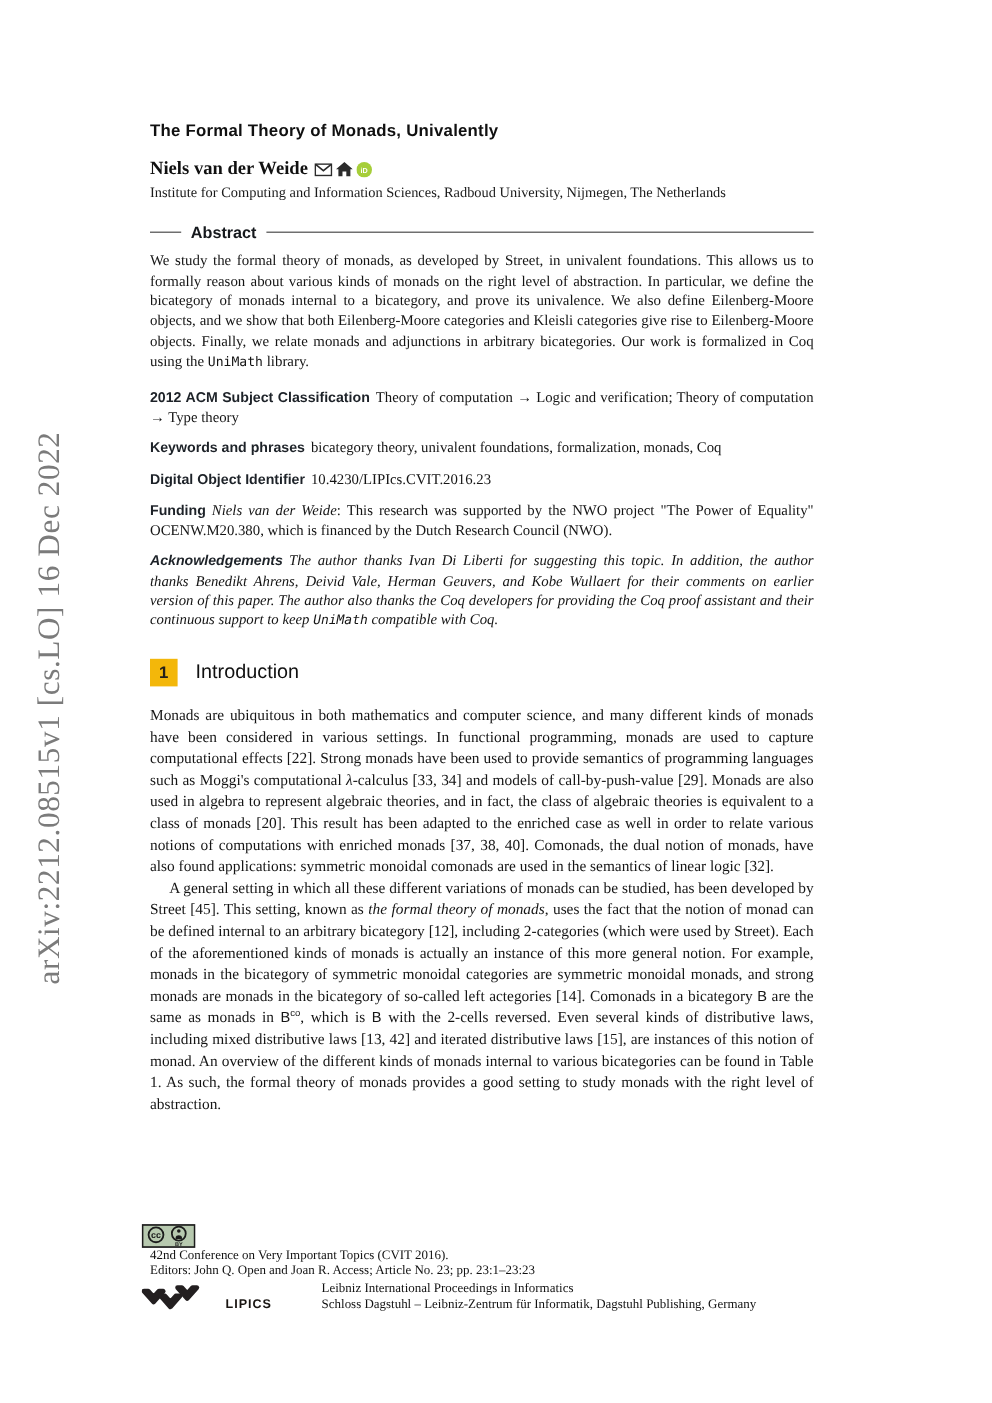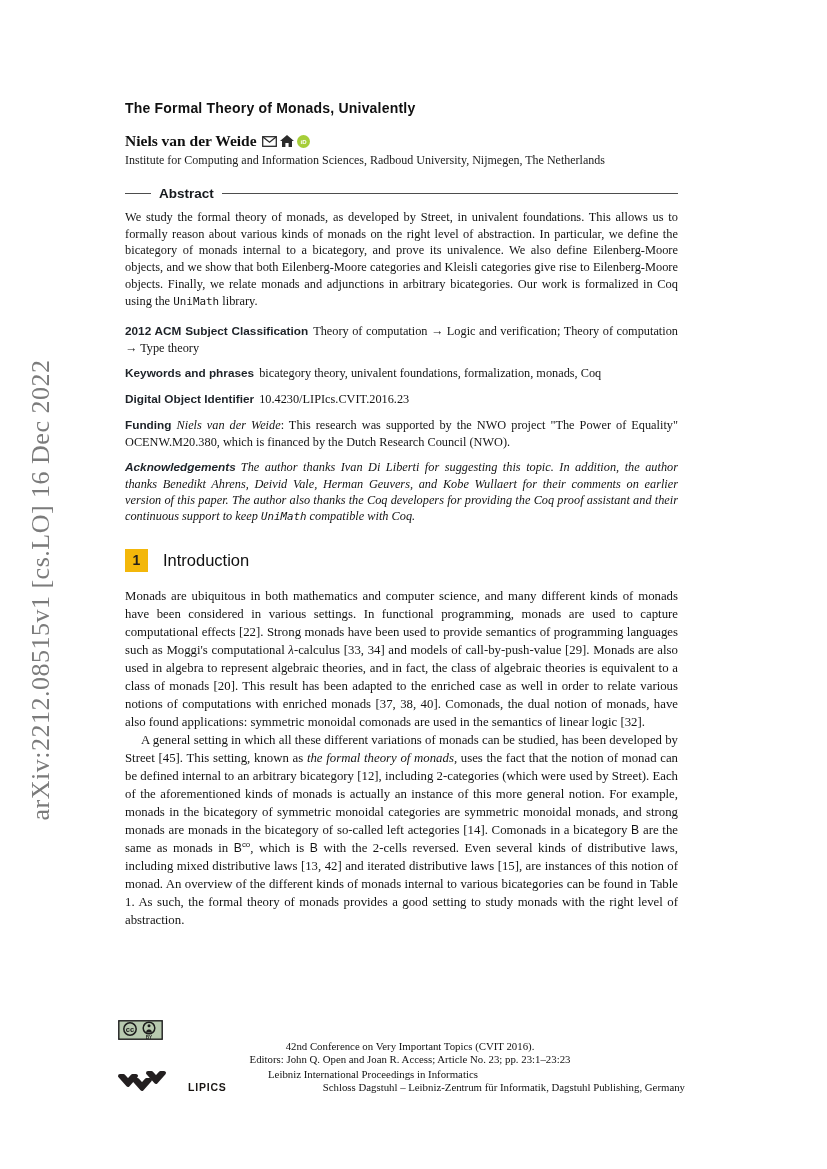--- a/index.html
+++ b/index.html
@@ -50,33 +50,33 @@
   .body-par.indent{text-indent:16px;}
 
   .seg-italic{font-style:italic;}
   .seg-mono{font-family:"DejaVu Sans Mono",monospace;font-size:0.88em;}
   .seg-sans{font-family:"Liberation Sans",sans-serif;font-size:0.95em;}
   .seg-sans-sup{font-family:"Liberation Sans",sans-serif;font-size:0.62em;vertical-align:super;line-height:0;}
 
   .footer{position:absolute;left:118px;right:142px;top:1019px;font-size:10.8px;line-height:1.24;color:#111;}
   .license-row{display:flex;align-items:flex-start;gap:10px;}
   .cc-badge{flex:0 0 auto;margin-top:1px;}
-  .conf-line,.editors-line{margin-left:17px;text-align:center;}
+  .conf-line,.editors-line{margin-left:7px;}
   .lipics-grid{
     display:grid;grid-template-columns:64px 46px 1fr;align-items:end;
     margin-top:1px;column-gap:6px;
   }
   .lipics-logo{grid-row:1 / span 2;grid-column:1;align-self:center;}
   .series-line{grid-row:1;grid-column:3;margin-left:28px;}
   .wordmark{
     grid-row:2;grid-column:2;
     font-family:"Liberation Sans",sans-serif;font-weight:bold;font-size:10.5px;
     letter-spacing:0.8px;color:#191512;
   }
-  .publisher-line{grid-row:2;grid-column:3;text-align:right;}
+  .publisher-line{grid-row:2;grid-column:3;margin-left:28px;}
 </style>
 </head>
 <body>
 
 <div class="arxiv-banner">arXiv:2212.08515v1 [cs.LO] 16 Dec 2022</div>
 
 <div class="content">
 
   <h1 class="paper-title">The Formal Theory of Monads, Univalently</h1>
 

